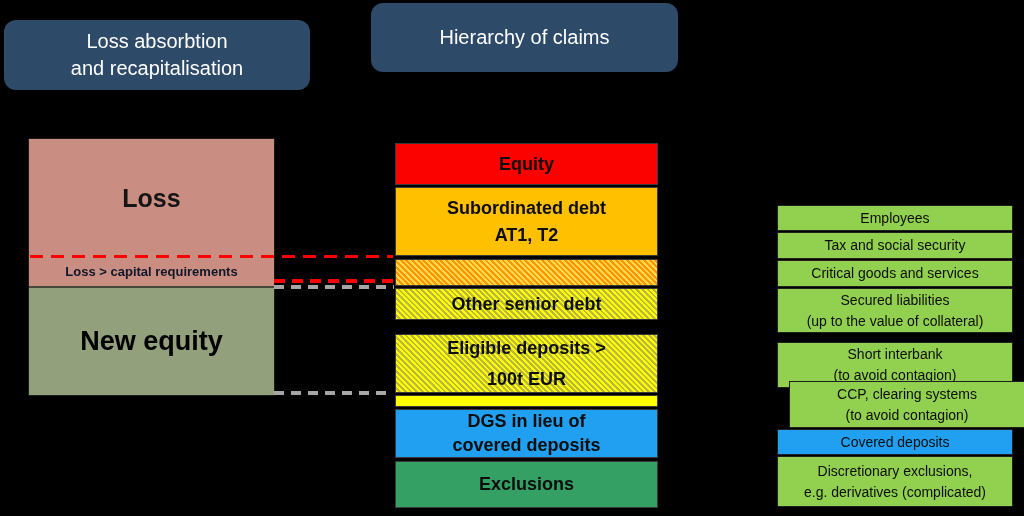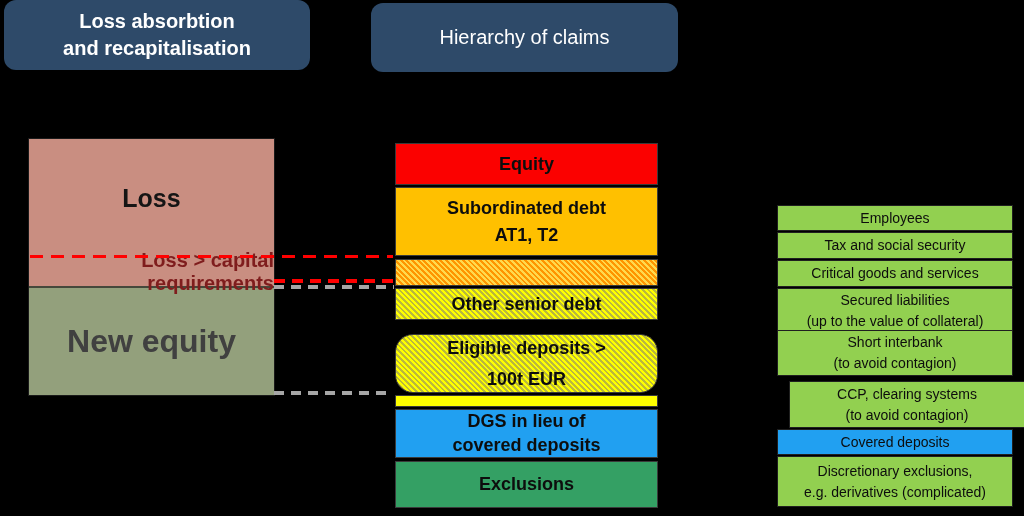--- a/index.html
+++ b/index.html
@@ -6,29 +6,29 @@
   .canvas{
     position:relative;width:1024px;height:516px;background:#000;overflow:hidden;
     font-family:"Liberation Sans",sans-serif;
   }
   
   .hdr{
     position:absolute;background:#2E4A69;border-radius:12px;color:#fff;
     display:flex;flex-direction:column;justify-content:center;align-items:center;
     font-size:20px;line-height:1.35;text-align:center;
   }
-  .hdr-left{left:4px;top:0;width:306px;height:70px;font-weight:bold;}
+  .hdr-left{left:4px;top:20px;width:306px;height:70px;}
   .hdr-right{left:371px;top:3px;width:307px;height:69px;}
   
   .loss-col{position:absolute;left:28px;top:138px;width:245px;border:1px solid #1a1a1a;}
   .seg{display:flex;justify-content:center;align-items:center;text-align:right;}
   .seg-loss{height:118px;background:#C98E81;font-size:25px;font-weight:bold;color:#151515;}
-  .seg-threshold{height:29px;background:#C98E81;font-size:20px;font-weight:bold;color:#7f1d1d;
+  .seg-threshold{height:29px;background:#C98E81;font-size:13px;font-weight:bold;color:#0f172a;
     border-bottom:2px solid #45483B;}
-  .seg-newequity{height:107px;background:#93A07C;font-size:32px;font-weight:bold;color:#404040;}
+  .seg-newequity{height:107px;background:#93A07C;font-size:27px;font-weight:bold;color:#000000;}
   
   .dash{position:absolute;height:4px;z-index:5;}
   .dash-red{background:repeating-linear-gradient(90deg,#FF0000 0 13px,transparent 13px 21px);}
   .dash-red-short{background:repeating-linear-gradient(90deg,#FF0000 0 11px,transparent 11px 18px);}
   .dash-gray{background:repeating-linear-gradient(90deg,#A6A6A6 0 10px,transparent 10px 17px);}
   .line-a{left:30px;top:255px;width:363px;height:3px;}
   .line-b{left:274px;top:279px;width:120px;}
   .line-b2{left:274px;top:285px;width:120px;}
   .line-c{left:274px;top:391px;width:118px;}
   
@@ -37,35 +37,35 @@
     display:flex;flex-direction:column;justify-content:center;align-items:center;
     font-size:18px;font-weight:bold;color:#0d0d0d;text-align:center;line-height:1.35;
   }
   .m-equity{top:143px;height:42px;background:#FB0100;}
   .m-sub{top:187px;height:69px;background:#FFC000;line-height:1.45;}
   .m-ohatch{top:259px;height:27px;
     background:repeating-linear-gradient(45deg,#FF9500 0 2px,#FFD94D 2px 4px);}
   .m-osd{top:288px;height:32px;
     background:repeating-linear-gradient(45deg,#FFFF00 0 2px,#B9B93E 2px 4px);}
   .m-eligible{top:334px;height:59px;line-height:1.7;
-    background:repeating-linear-gradient(45deg,#FFFF00 0 2px,#B9B93E 2px 4px);border-radius:18px;}
+    background:repeating-linear-gradient(45deg,#FFFF00 0 2px,#B9B93E 2px 4px);}
   .m-ystrip{top:395px;height:12px;background:#FFFF00;}
   .m-dgs{top:409px;height:49px;background:#21A0F1;line-height:1.3;}
   .m-excl{top:461px;height:47px;background:#34A064;}
   
   .r-row{
     position:absolute;left:777px;width:236px;background:#92D050;border:1px solid #1f1f1f;
     box-sizing:border-box;display:flex;flex-direction:column;justify-content:center;
     align-items:center;font-size:14px;color:#0d0d0d;text-align:center;line-height:1.5;
   }
   .r1{top:205px;height:26px;}
   .r2{top:232px;height:27px;}
   .r3{top:260px;height:27px;text-align:center;}
   .r4{top:288px;height:45px;}
-  .r5{top:330px;height:46px;}
+  .r5{top:342px;height:46px;}
   .r6{top:381px;height:47px;margin-left:12px;}
   .r7{top:429px;height:26px;background:#21A0F1;}
   .r8{top:456px;height:51px;}
 </style>
 </head>
 <body>
 
 <div class="canvas">
 
   <div class="hdr hdr-left">

